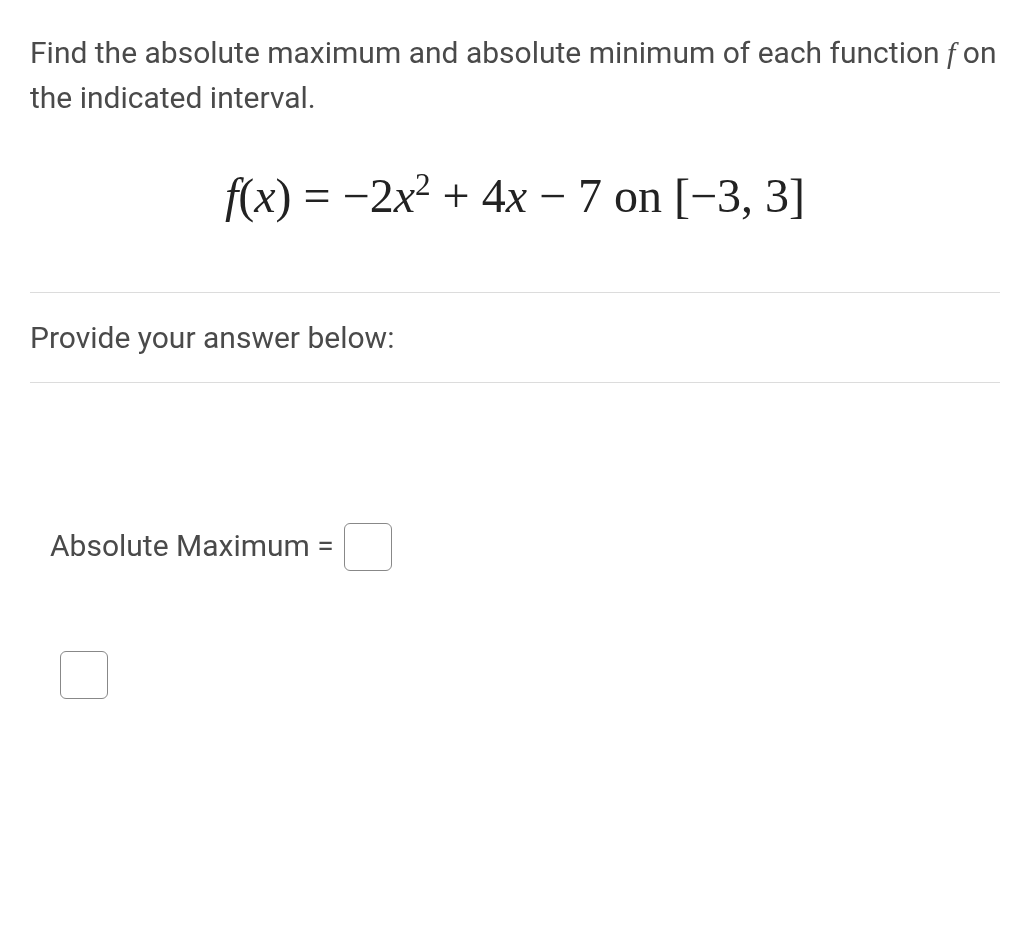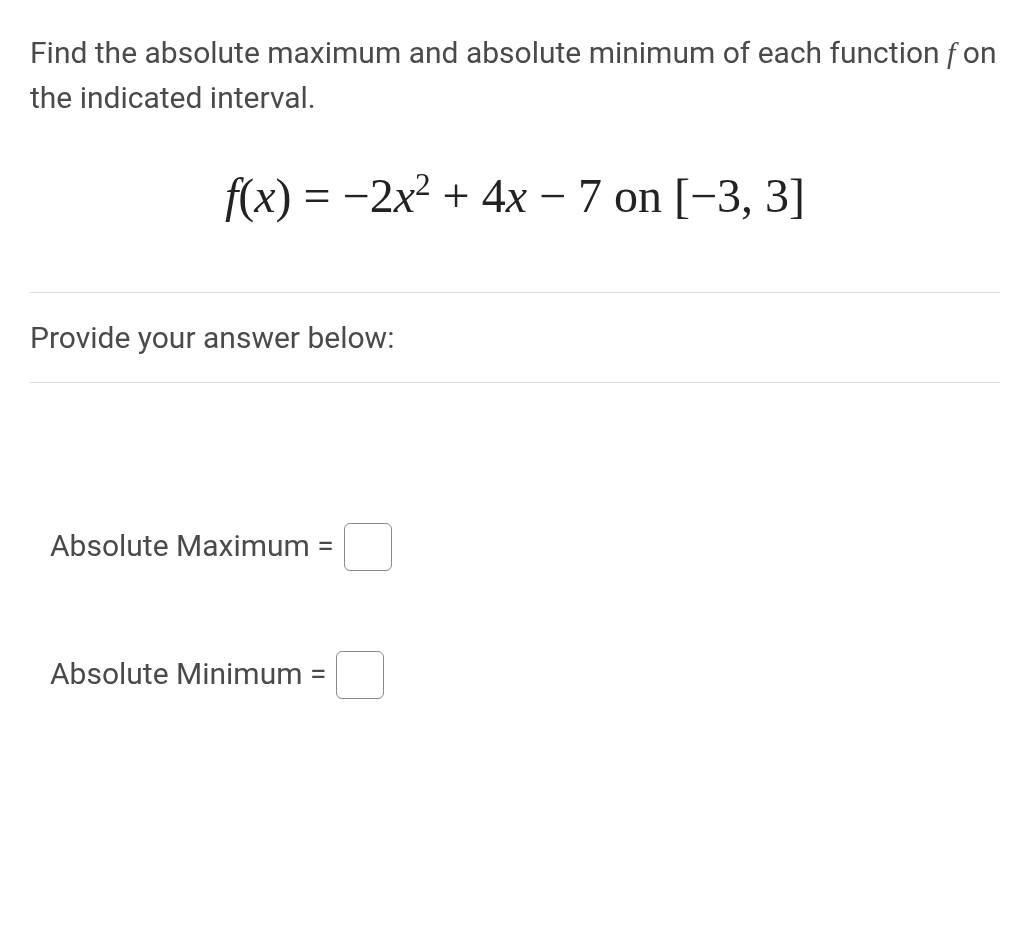--- a/index.html
+++ b/index.html
@@ -85,16 +85,15 @@
 <div class="prompt">Provide your answer below:</div>
 
 <hr class="sep">
 
 <div class="answers">
   <div class="ans-row">
     <span class="ans-label">Absolute Maximum = </span>
     <span class="ans-box"></span>
   </div>
   <div class="ans-row">
-    <span class="ans-label">Absolute Minimum = </span>
     <span class="ans-box"></span>
   </div>
 </div>
 
 </body></html>

